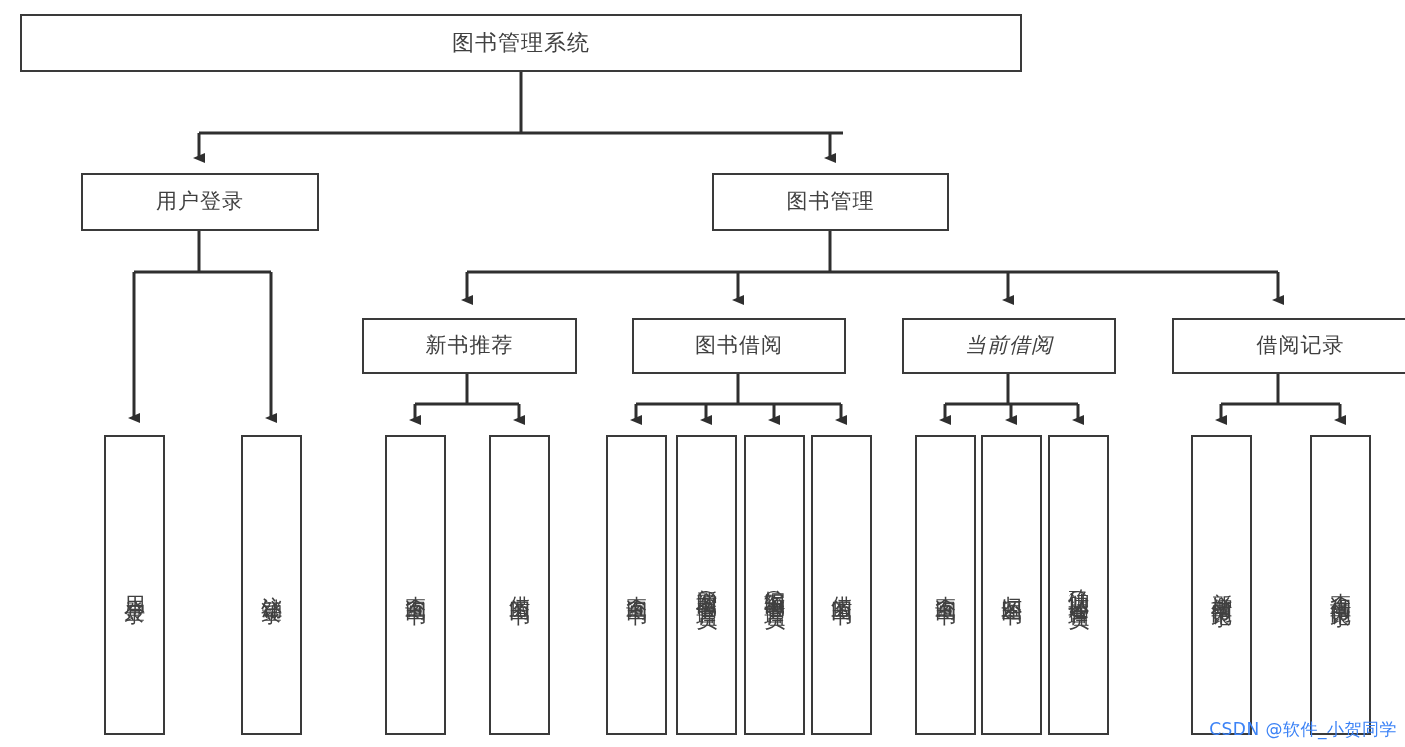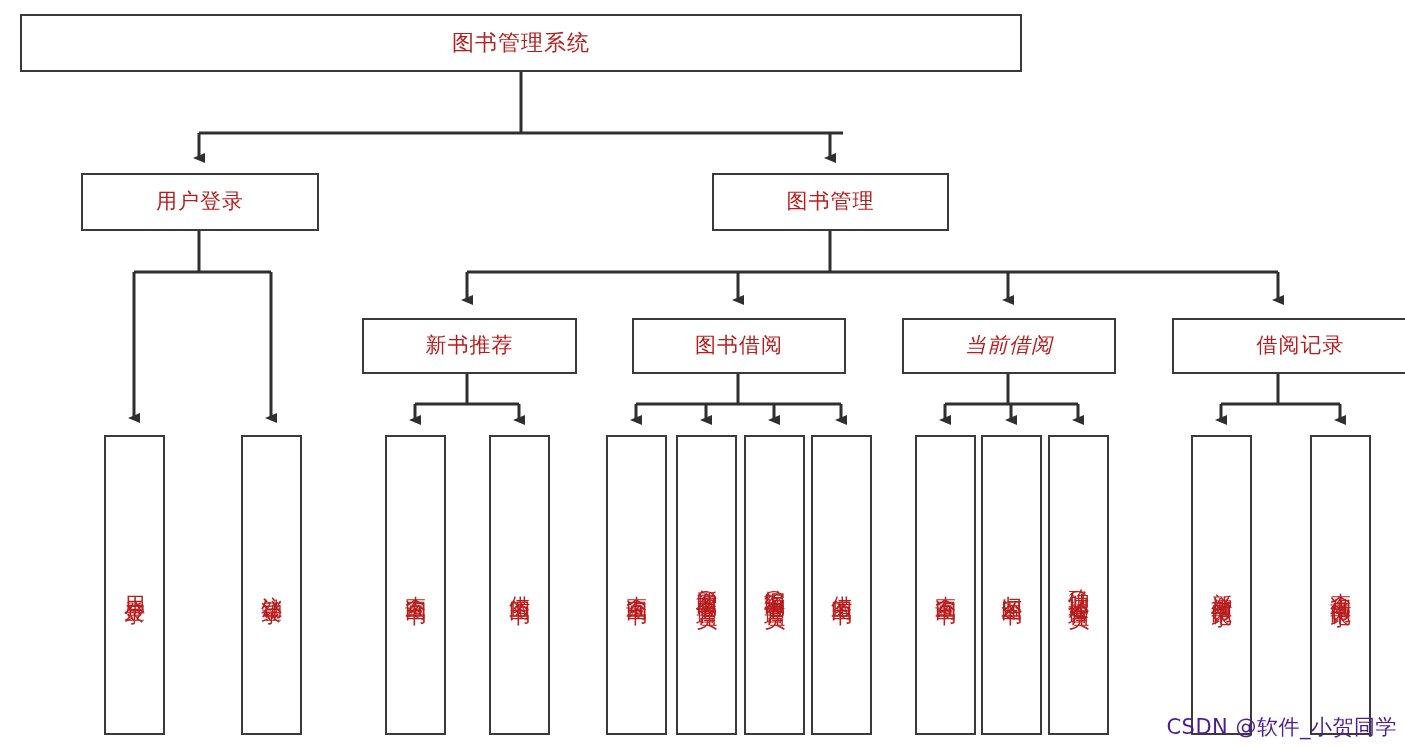--- a/index.html
+++ b/index.html
@@ -27,21 +27,21 @@
     pointer-events: none;
   }
   .node {
     position: absolute;
     box-sizing: border-box;
     background: #ffffff;
     border: 2px solid #3a3a3a;
     display: flex;
     align-items: center;
     justify-content: center;
-    color: #b91c1c;
+    color: #404040;
   }
   .node.horiz {
     font-size: 21px;
     letter-spacing: 1px;
     line-height: 1.2;
   }
   .node.root {
     font-size: 22px;
   }
   .node.vert {
@@ -57,22 +57,22 @@
   .node.vert .vtext {
     writing-mode: vertical-rl;
     text-orientation: upright;
     display: block;
     text-align: center;
   }
   .watermark {
     position: absolute;
     right: 8px;
     bottom: 6px;
-    font-size: 21px;
-    color: #4c1d95;
+    font-size: 17px;
+    color: #3b82f6;
     letter-spacing: 0.5px;
     white-space: nowrap;
   }
 </style>
 </head>
 <body>
 
 <div id="canvas">
 
   <svg id="wires" viewBox="0 0 1405 747">

